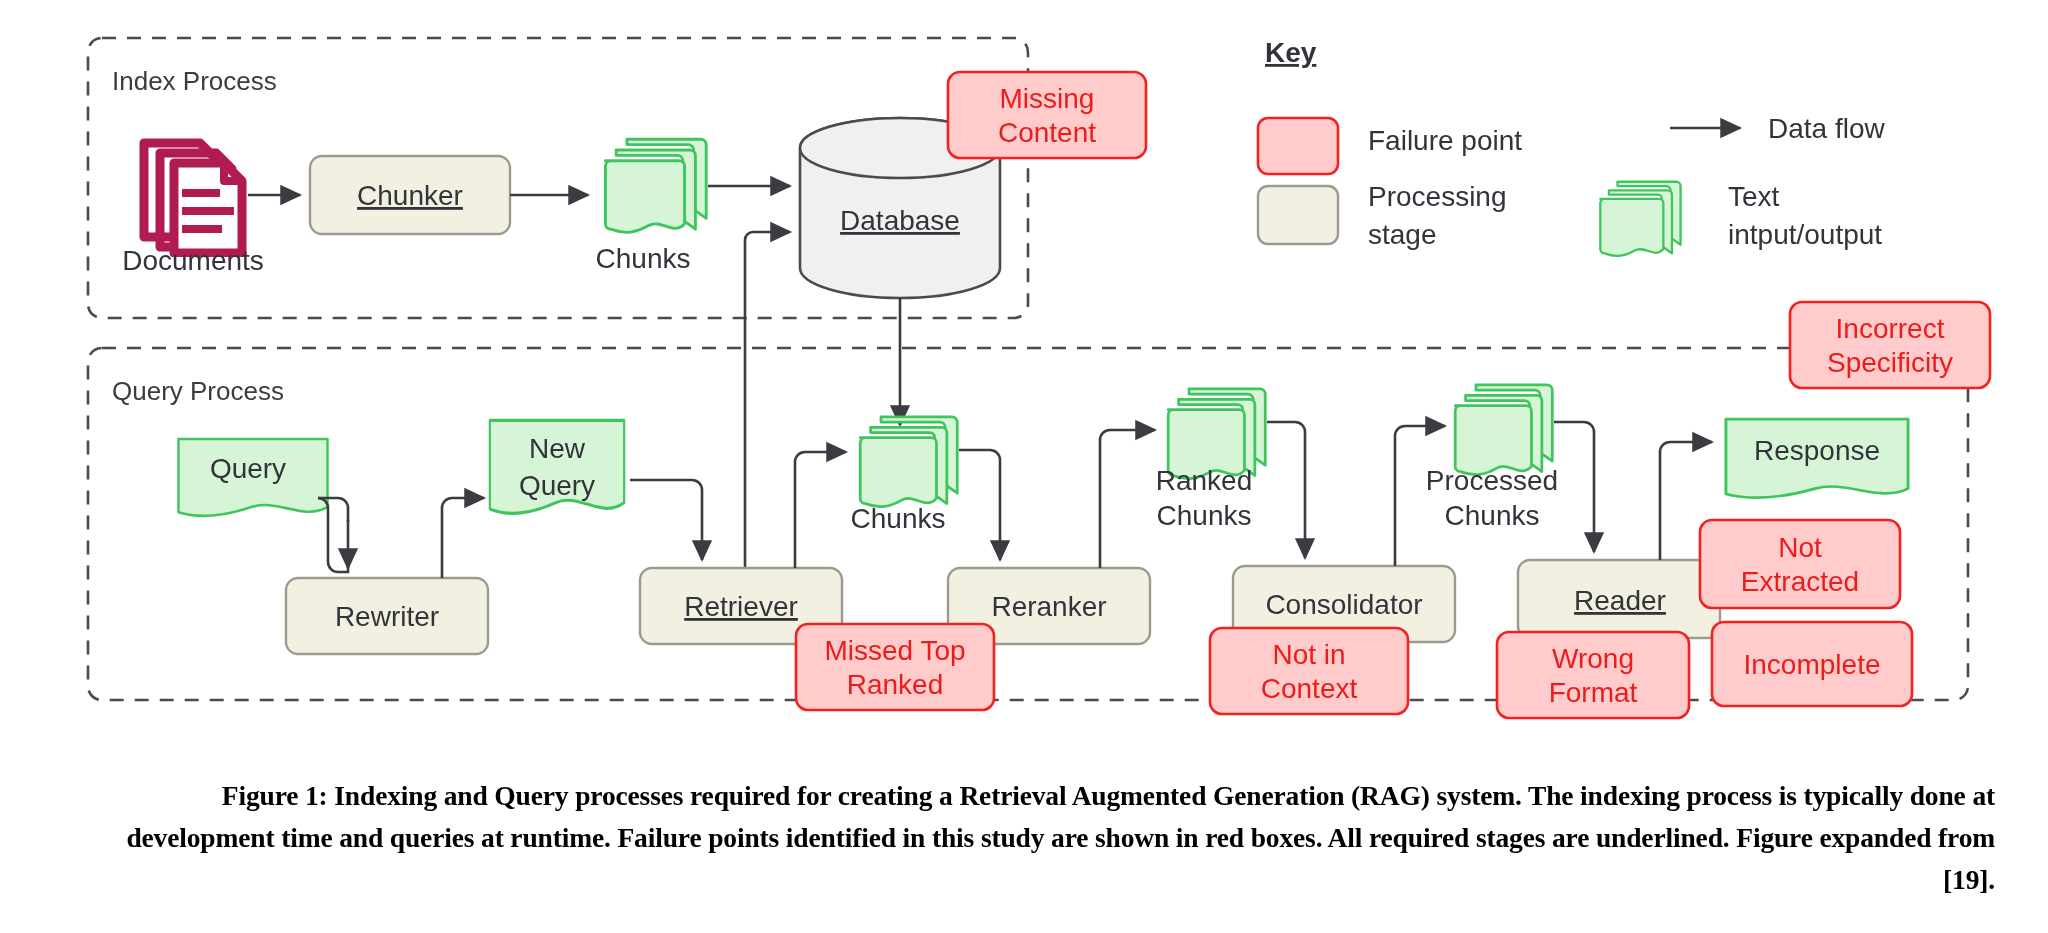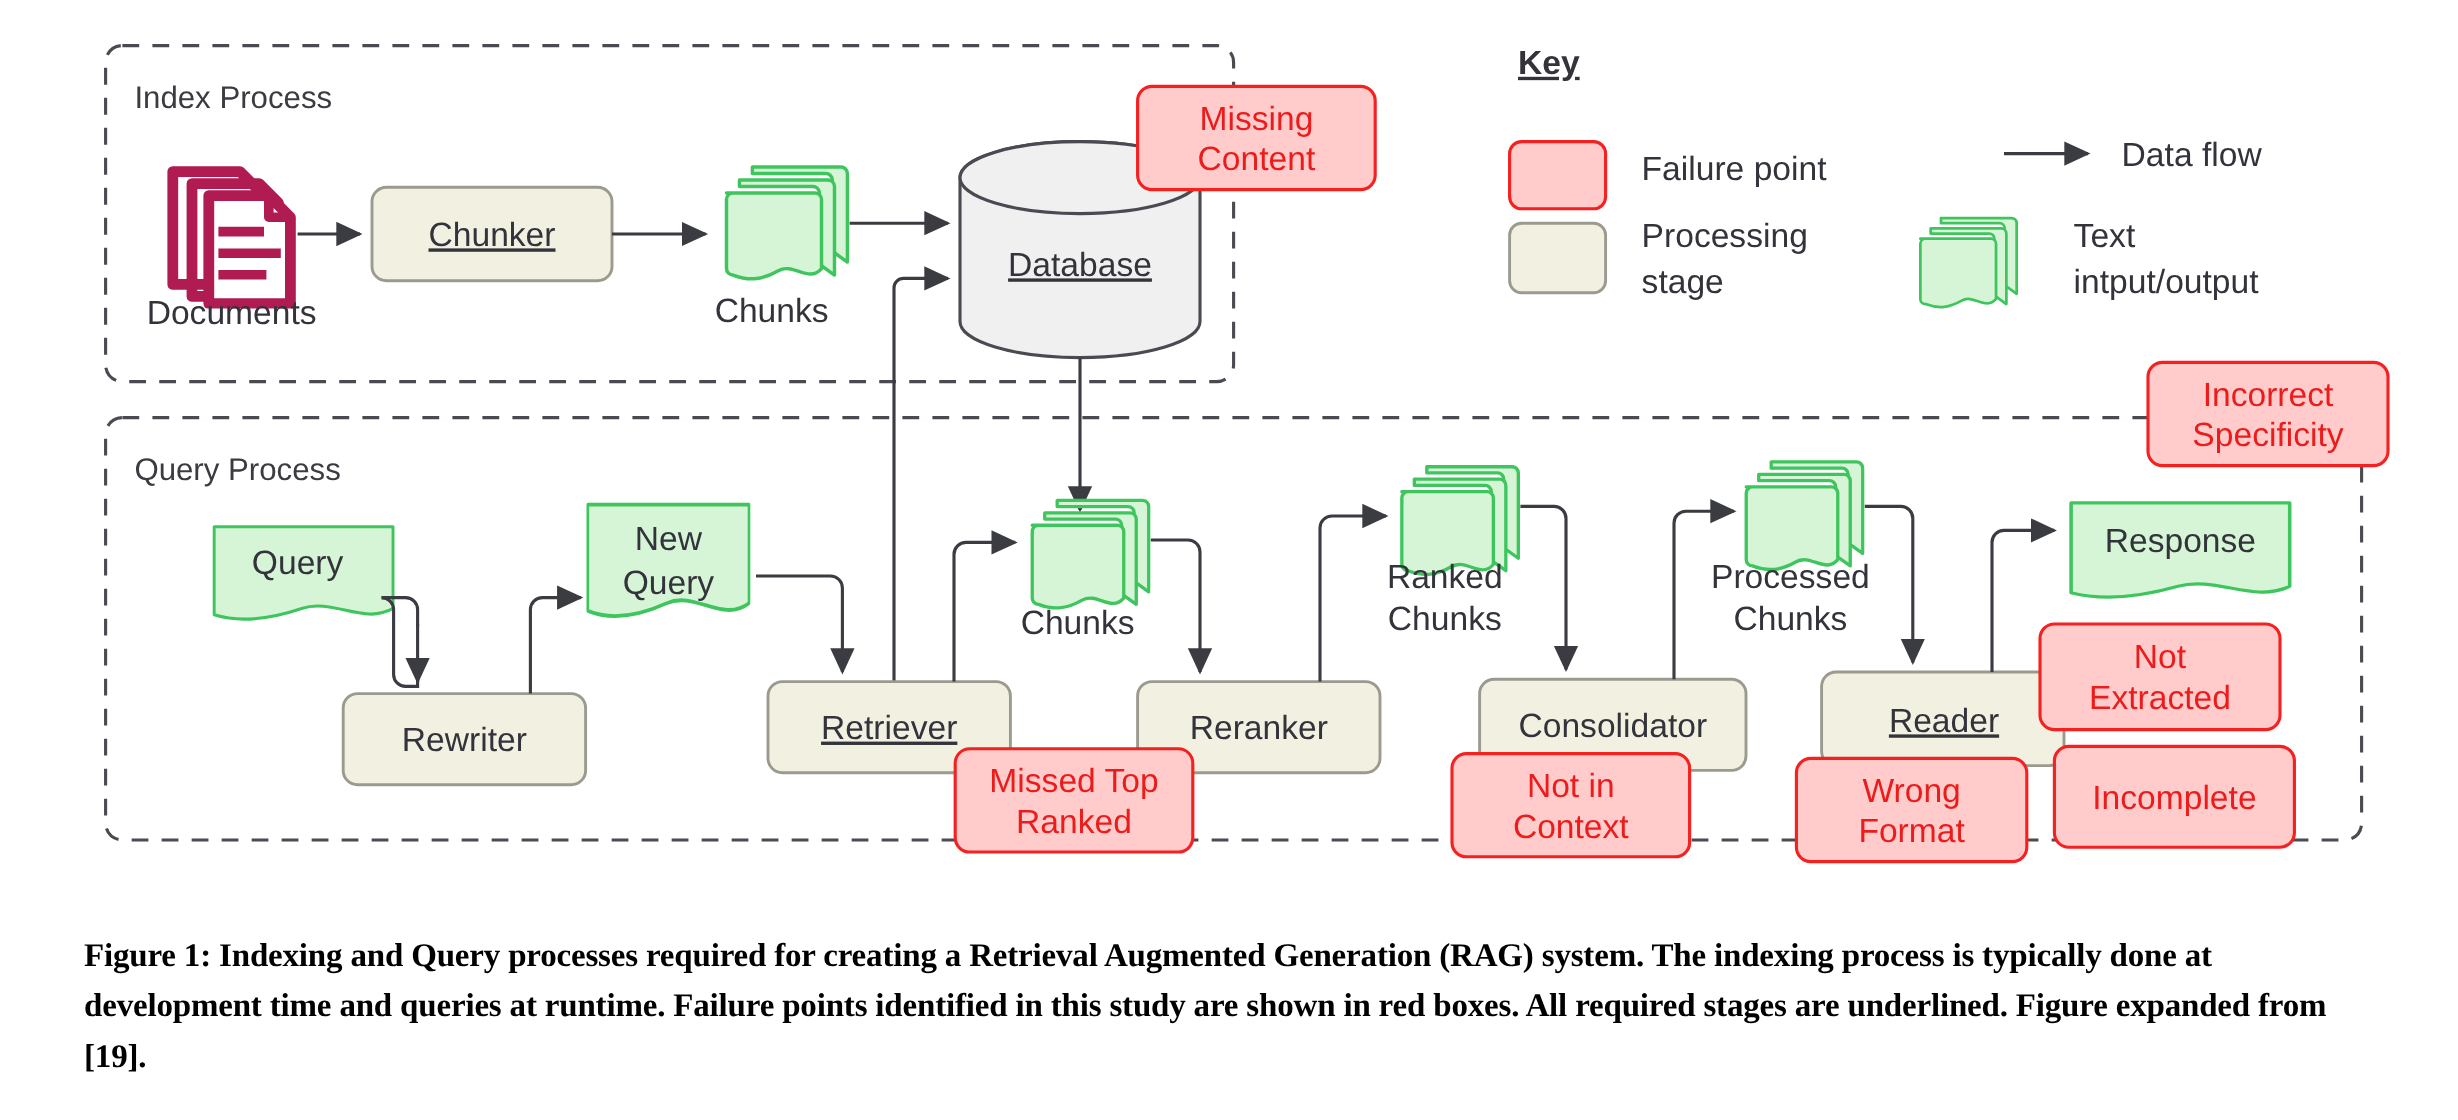--- a/index.html
+++ b/index.html
@@ -4,21 +4,21 @@
 <style>
   html,body{margin:0;padding:0;background:#fff;}
   body{width:2048px;height:933px;font-family:"Liberation Sans",sans-serif;position:relative;overflow:hidden;}
   #stage{position:absolute;left:0;top:0;width:2048px;height:933px;}
   svg#diagram{position:absolute;left:0;top:0;width:2048px;height:760px;}
 
   .fig-caption{
     position:absolute;left:70px;top:775px;width:1925px;
     font-family:"Liberation Serif",serif;
     font-weight:bold;font-size:27.5px;line-height:42px;color:#000;
-    text-align:left;letter-spacing:-0.15px;
+    text-align:right;letter-spacing:-0.15px;
   }
 
   
   .t-group{font-family:"Liberation Sans",sans-serif;font-size:26px;fill:#3b3b42;}
   .t-node{font-family:"Liberation Sans",sans-serif;font-size:28px;fill:#33333b;}
   .t-label{font-family:"Liberation Sans",sans-serif;font-size:28px;fill:#33333b;}
   .t-fail{font-family:"Liberation Sans",sans-serif;font-size:28px;fill:#ec1c1c;}
   .t-key{font-family:"Liberation Sans",sans-serif;font-size:28px;fill:#33333b;}
   .t-keytitle{font-family:"Liberation Sans",sans-serif;font-size:28px;fill:#33333b;font-weight:bold;}
 </style>

